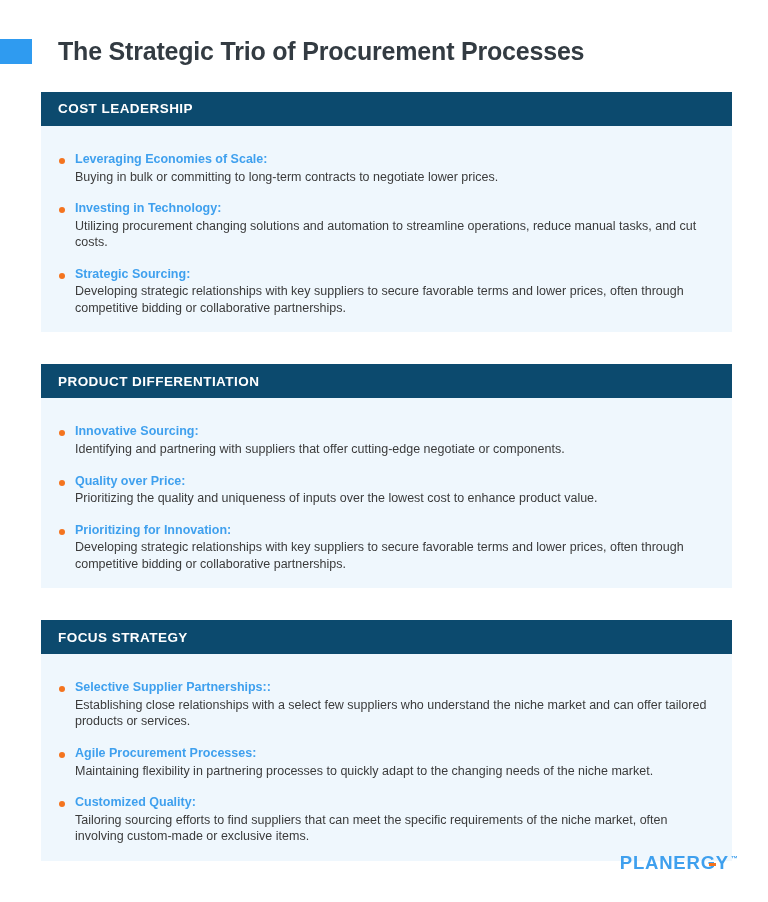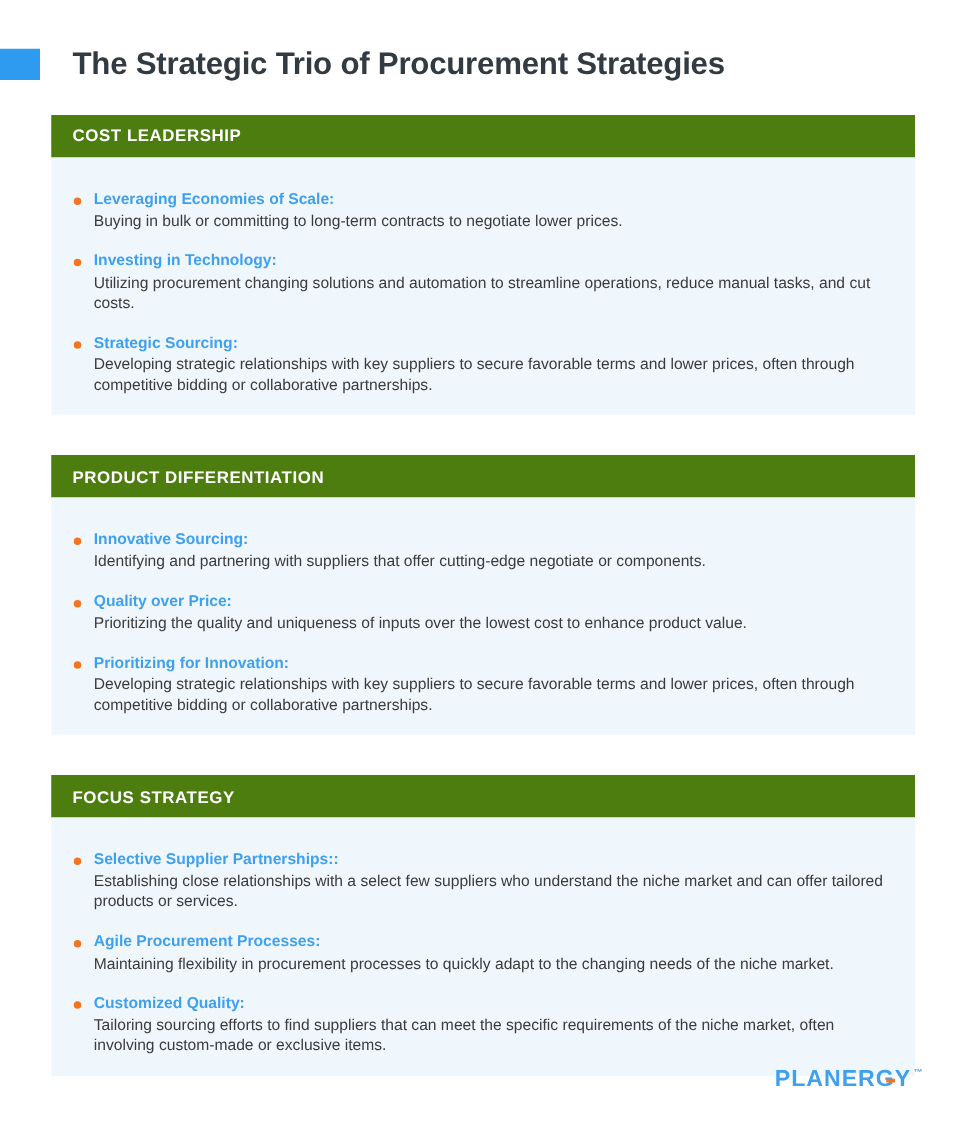--- a/index.html
+++ b/index.html
@@ -55,21 +55,21 @@
     left: 41px;
     width: 691px;
   }
   .section {
     margin-bottom: 32px;
   }
   .section:last-child {
     margin-bottom: 0;
   }
   .section-header {
-    background: #4d7c0f;
+    background: #0c4a6e;
     height: 34px;
     display: flex;
     align-items: center;
     padding: 0 0 0 17px;
     box-sizing: border-box;
   }
   .section-header-label {
     color: #ffffff;
     font-size: 13.5px;
     font-weight: bold;
@@ -149,21 +149,21 @@
     line-height: 1;
   }
 </style>
 </head>
 <body>
 
 <div class="page">
 
   <div class="title-row">
     <div class="title-accent"></div>
-    <div class="page-title">The Strategic Trio of Procurement Strategies</div>
+    <div class="page-title">The Strategic Trio of Procurement Processes</div>
   </div>
 
   <div class="sections">
 
     <div class="section">
       <div class="section-header">
         <span class="section-header-label">COST LEADERSHIP</span>
       </div>
       <div class="section-body">
         <div class="bullet-item">
@@ -213,21 +213,21 @@
       </div>
       <div class="section-body">
         <div class="bullet-item">
           <span class="bullet-dot"></span>
           <span class="bullet-title">Selective Supplier Partnerships::</span>
           <span class="bullet-desc">Establishing close relationships with a select few suppliers who understand the niche market and can offer tailored products or services.</span>
         </div>
         <div class="bullet-item">
           <span class="bullet-dot"></span>
           <span class="bullet-title">Agile Procurement Processes:</span>
-          <span class="bullet-desc">Maintaining flexibility in procurement processes to quickly adapt to the changing needs of the niche market.</span>
+          <span class="bullet-desc">Maintaining flexibility in partnering processes to quickly adapt to the changing needs of the niche market.</span>
         </div>
         <div class="bullet-item">
           <span class="bullet-dot"></span>
           <span class="bullet-title">Customized Quality:</span>
           <span class="bullet-desc">Tailoring sourcing efforts to find suppliers that can meet the specific requirements of the niche market, often involving custom-made or exclusive items.</span>
         </div>
       </div>
     </div>
 
   </div>

